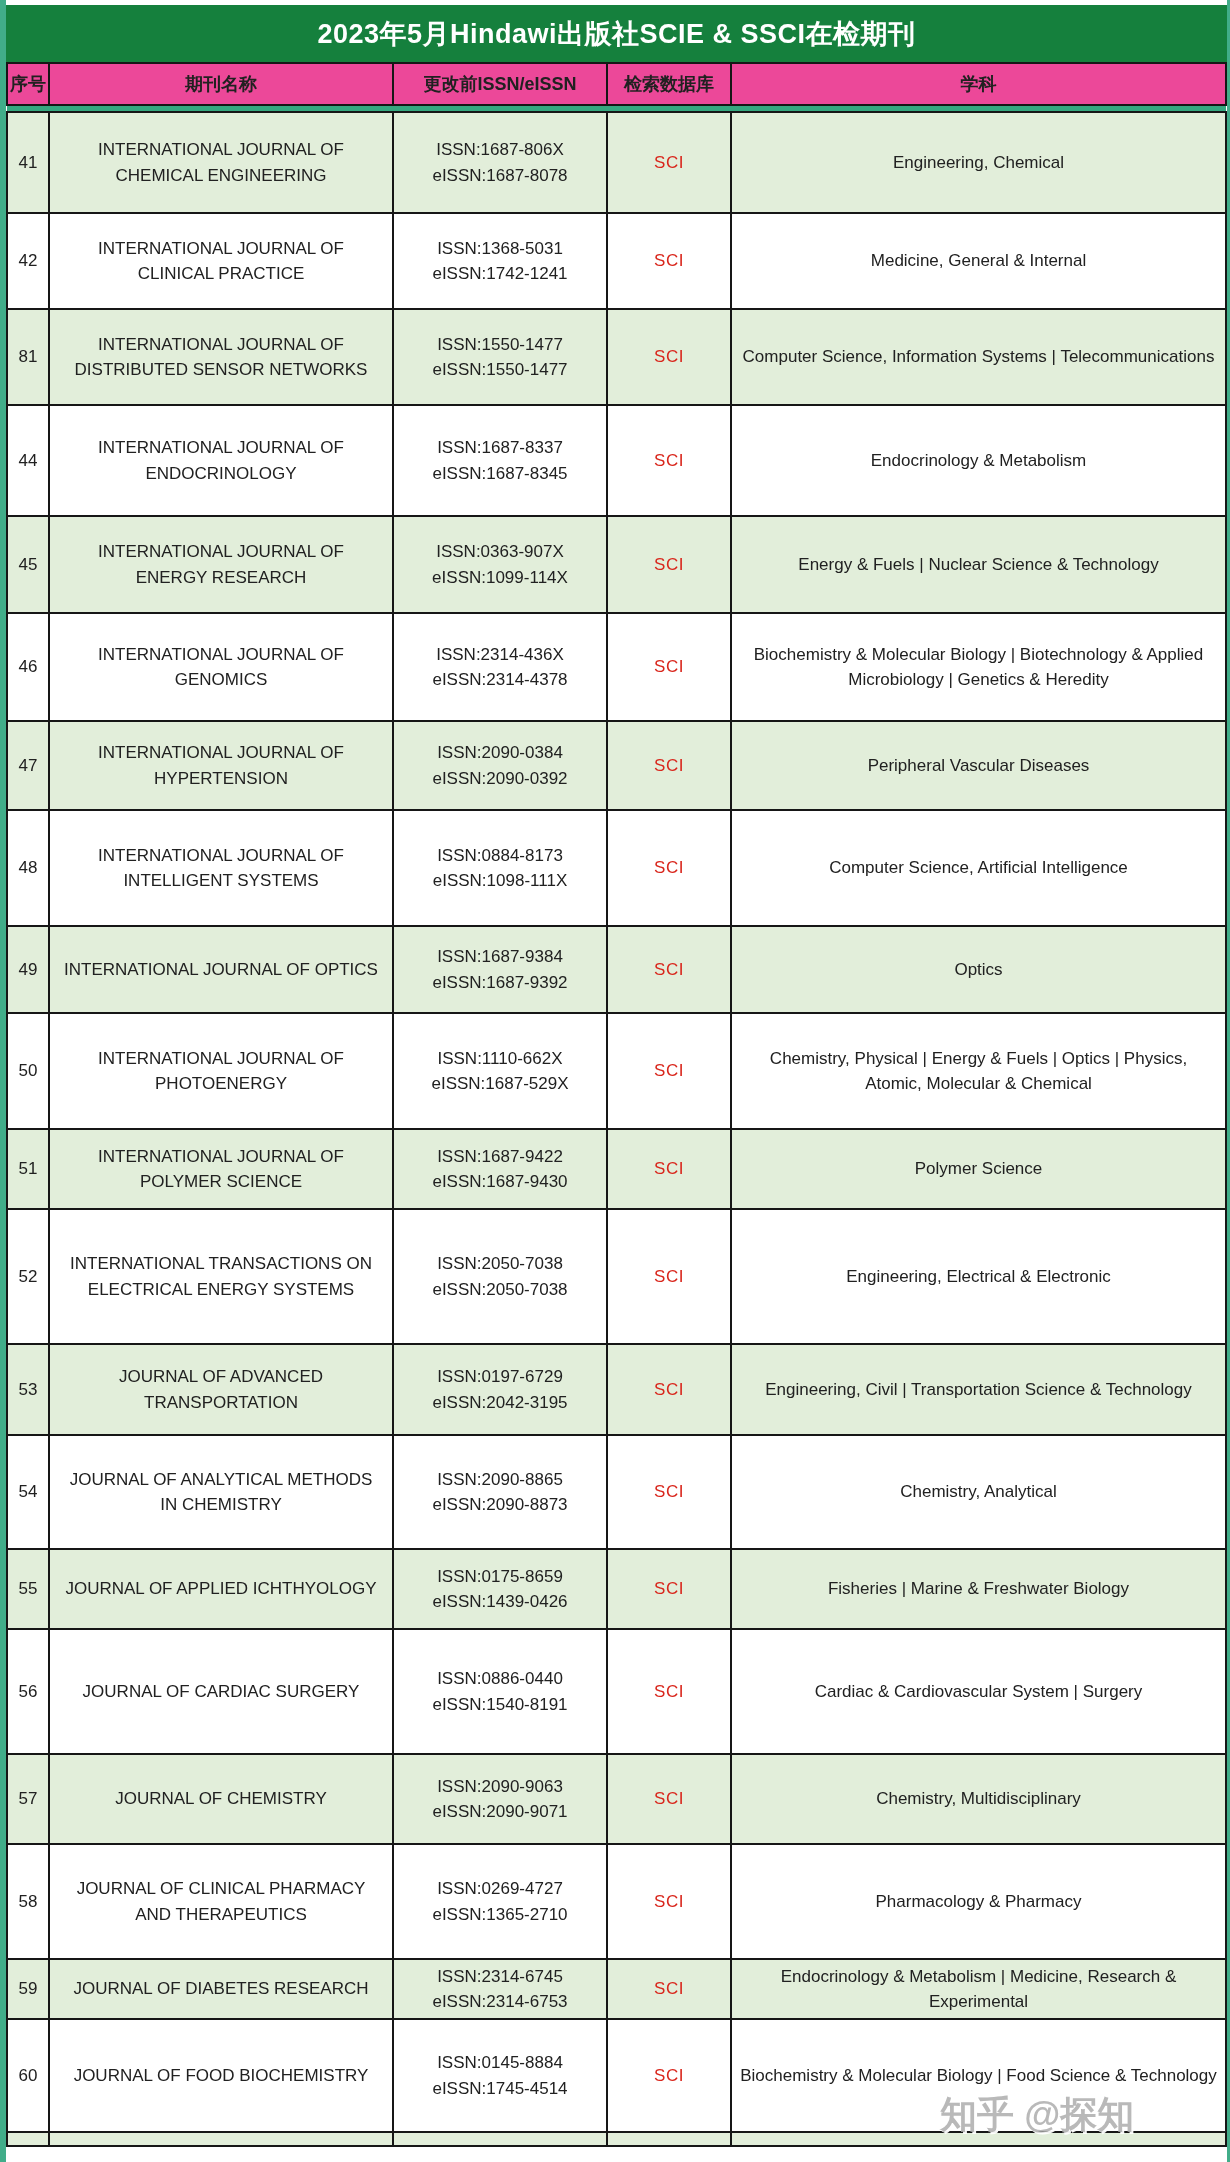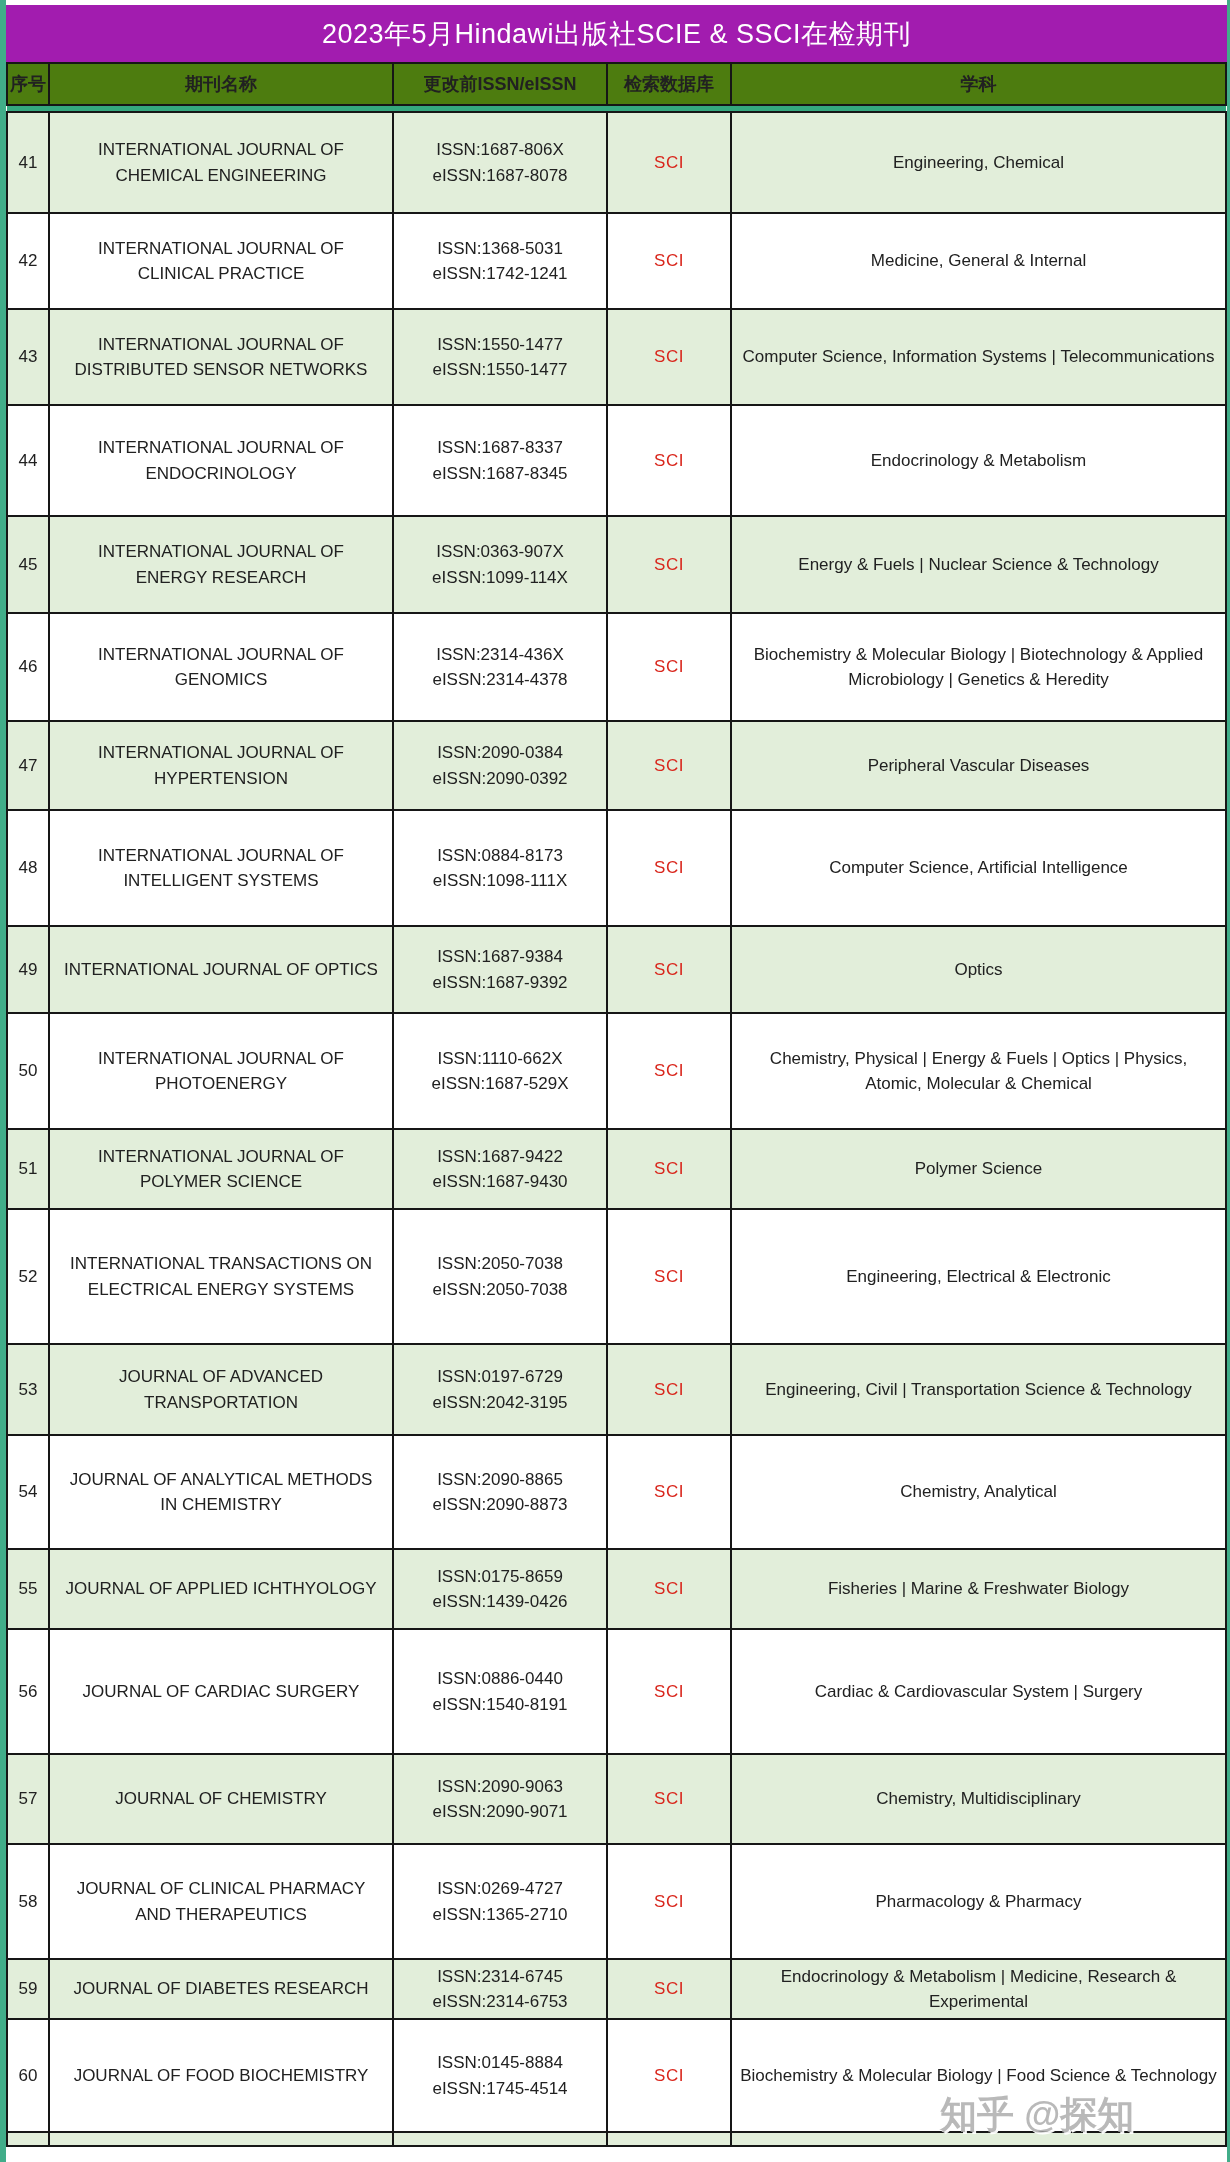--- a/index.html
+++ b/index.html
@@ -3,33 +3,33 @@
 <meta charset="utf-8">
 <style>
   html,body{margin:0;padding:0;background:#fff;}
   .page{
     position:relative;width:1230px;height:2162px;background:#ffffff;overflow:hidden;
     font-family:"Liberation Sans","DejaVu Sans",sans-serif;
   }
   .edge-left{position:absolute;left:0;top:0;width:6px;height:2162px;background:#41ad89;}
   .edge-right{position:absolute;right:0;top:0;width:3px;height:2162px;background:#41ad89;}
   .title-bar{
-    position:absolute;left:6px;top:5px;width:1221px;height:57px;background:#a21caf;
+    position:absolute;left:6px;top:5px;width:1221px;height:57px;background:#15803d;
     display:flex;align-items:center;justify-content:center;
-    color:#ffffff;font-size:27px;font-weight:normal;letter-spacing:0.5px;
+    color:#ffffff;font-size:27px;font-weight:bold;letter-spacing:0.5px;
   }
   table.journal-table{
     position:absolute;left:6px;top:62px;width:1221px;
     border-collapse:collapse;table-layout:fixed;
   }
   .journal-table th,.journal-table td{
     border:2px solid #161616;text-align:center;vertical-align:middle;
     color:#212121;overflow:hidden;
   }
-  .journal-table th{height:40px;background:#4d7c0f;font-size:18px;font-weight:bold;padding:0 2px;}
+  .journal-table th{height:40px;background:#ec4899;font-size:18px;font-weight:bold;padding:0 2px;}
   .journal-table td{font-size:17px;line-height:1.5;padding:0 4px;}
   tr.sep td{border-left:none;border-right:none;border-top:2px solid #161616;border-bottom:none;
     background:#35a87f;height:5px;padding:0;}
   tr.r-green td{background:#e2eeda;}
   tr.r-white td{background:#ffffff;}
   td.c-journal{padding:0 14px;}
   td.c-subject{padding:0 8px;}
   td.c-db{color:#d9261c;font-weight:normal;letter-spacing:0.5px;}
   .issn-line{display:block;}
   .wm-center{
@@ -90,21 +90,21 @@
           <td>42</td>
           <td class="c-journal">INTERNATIONAL JOURNAL OF CLINICAL PRACTICE</td>
           <td>
             <span class="issn-line">ISSN:1368-5031</span>
             <span class="issn-line">eISSN:1742-1241</span>
           </td>
           <td class="c-db">SCI</td>
           <td class="c-subject">Medicine, General &amp; Internal</td>
         </tr>
         <tr class="r-green" style="height: 96px;">
-          <td>43</td>
+          <td>81</td>
           <td class="c-journal">INTERNATIONAL JOURNAL OF DISTRIBUTED SENSOR NETWORKS</td>
           <td>
             <span class="issn-line">ISSN:1550-1477</span>
             <span class="issn-line">eISSN:1550-1477</span>
           </td>
           <td class="c-db">SCI</td>
           <td class="c-subject">Computer Science, Information Systems | Telecommunications</td>
         </tr>
         <tr class="r-white" style="height: 111px;">
           <td>44</td>

